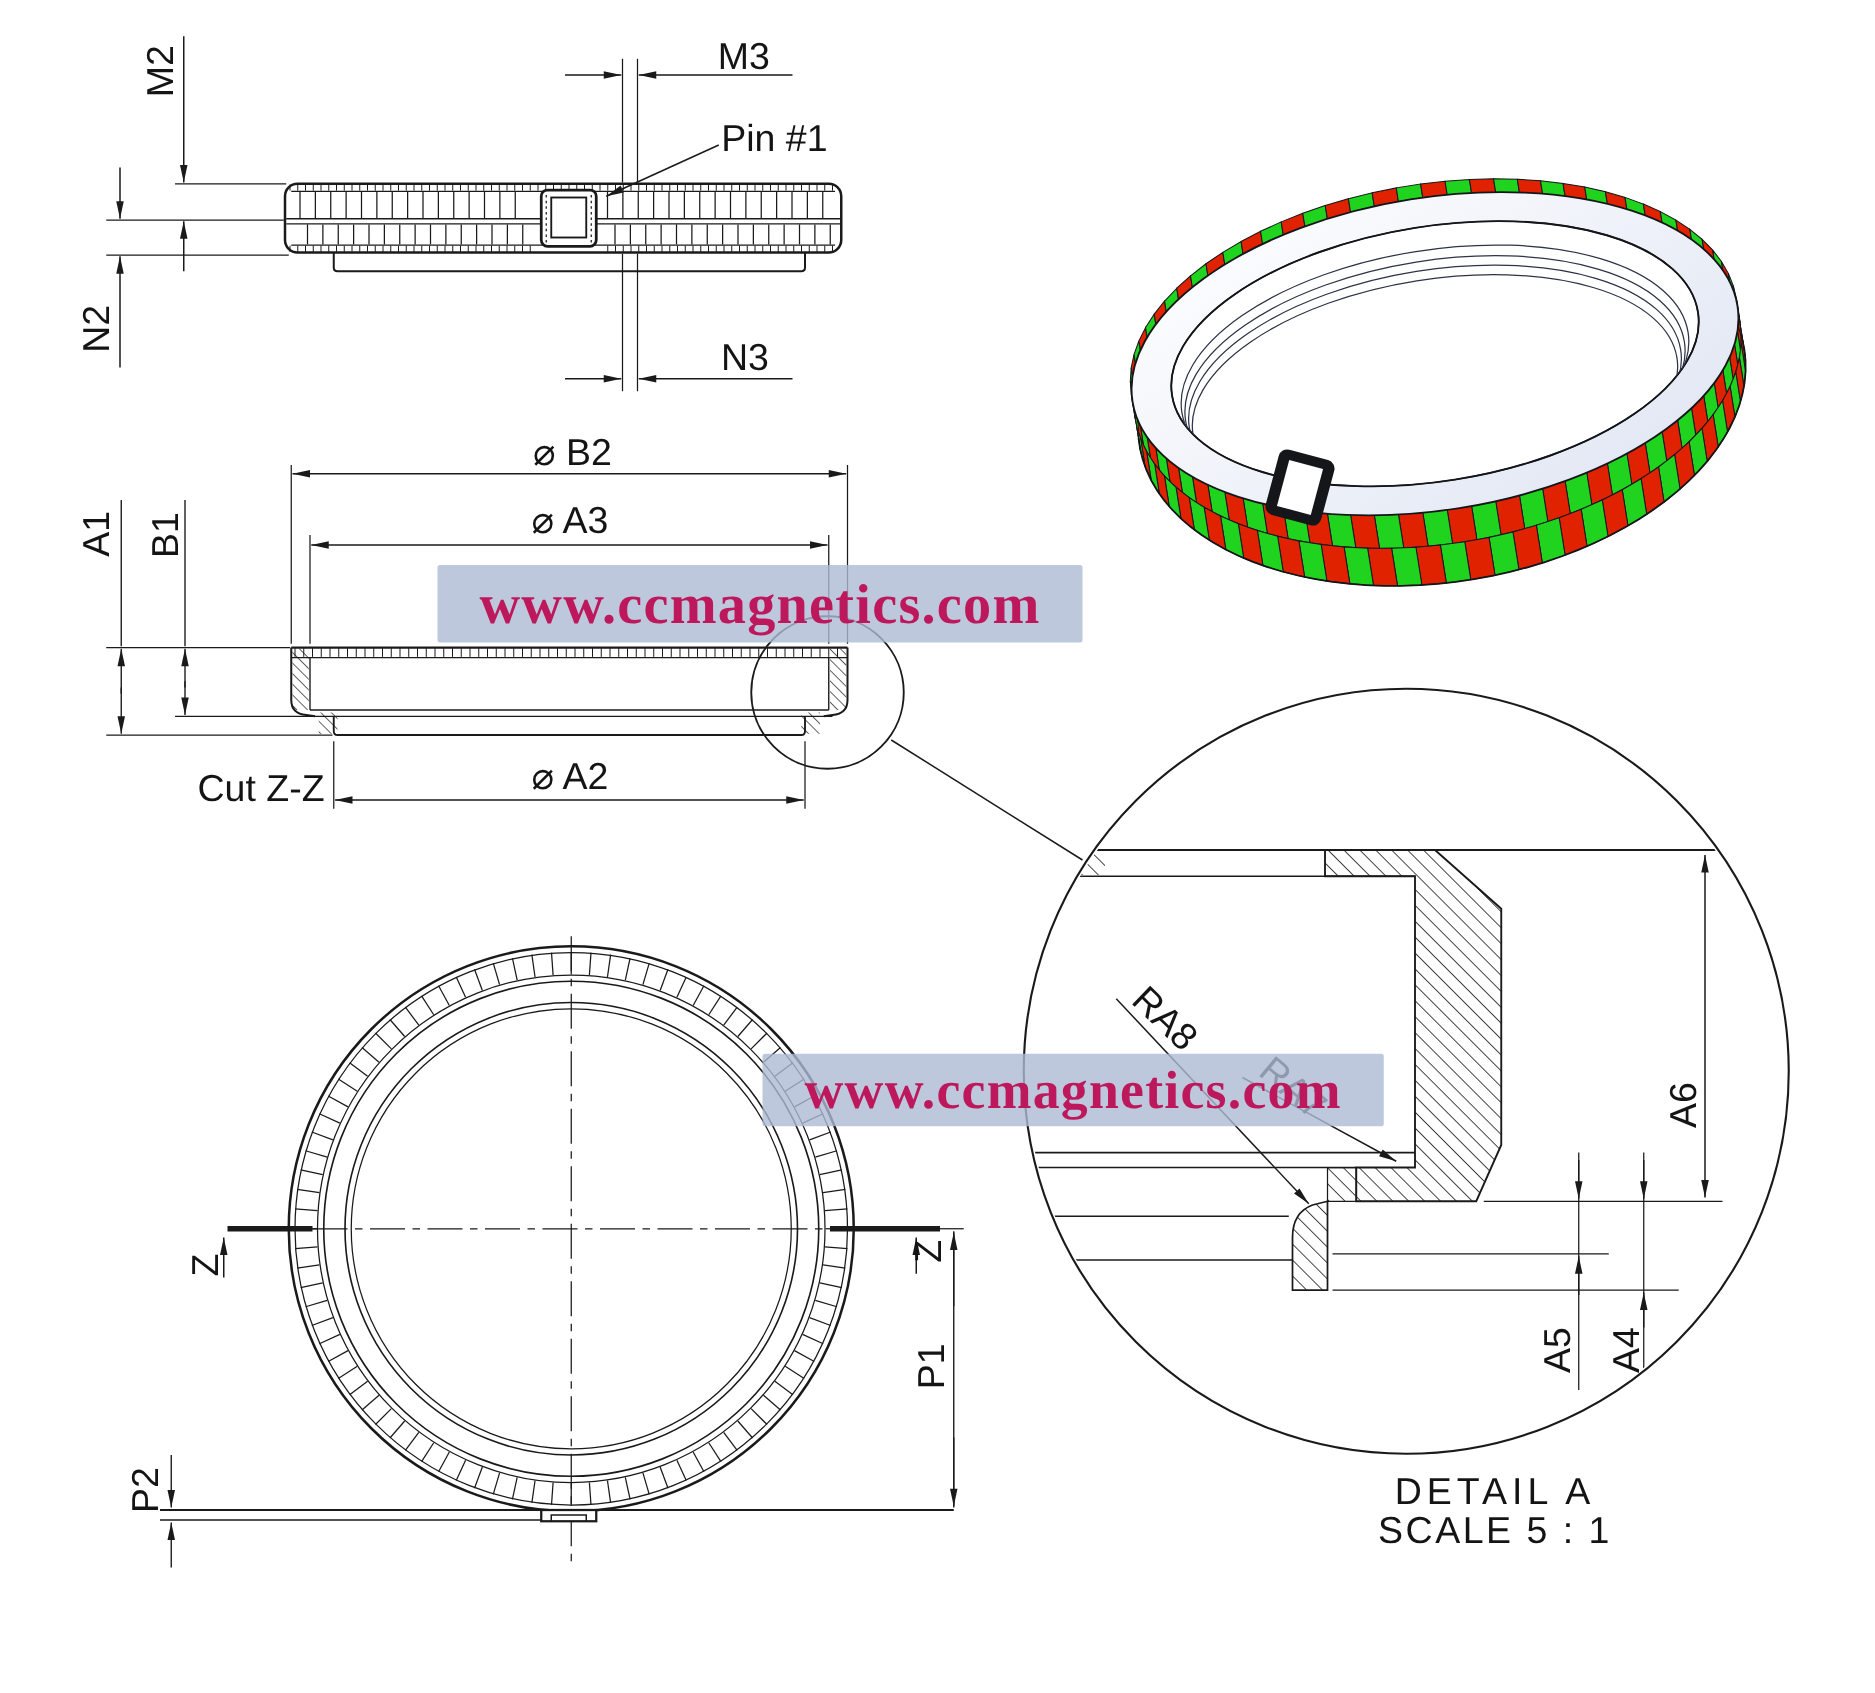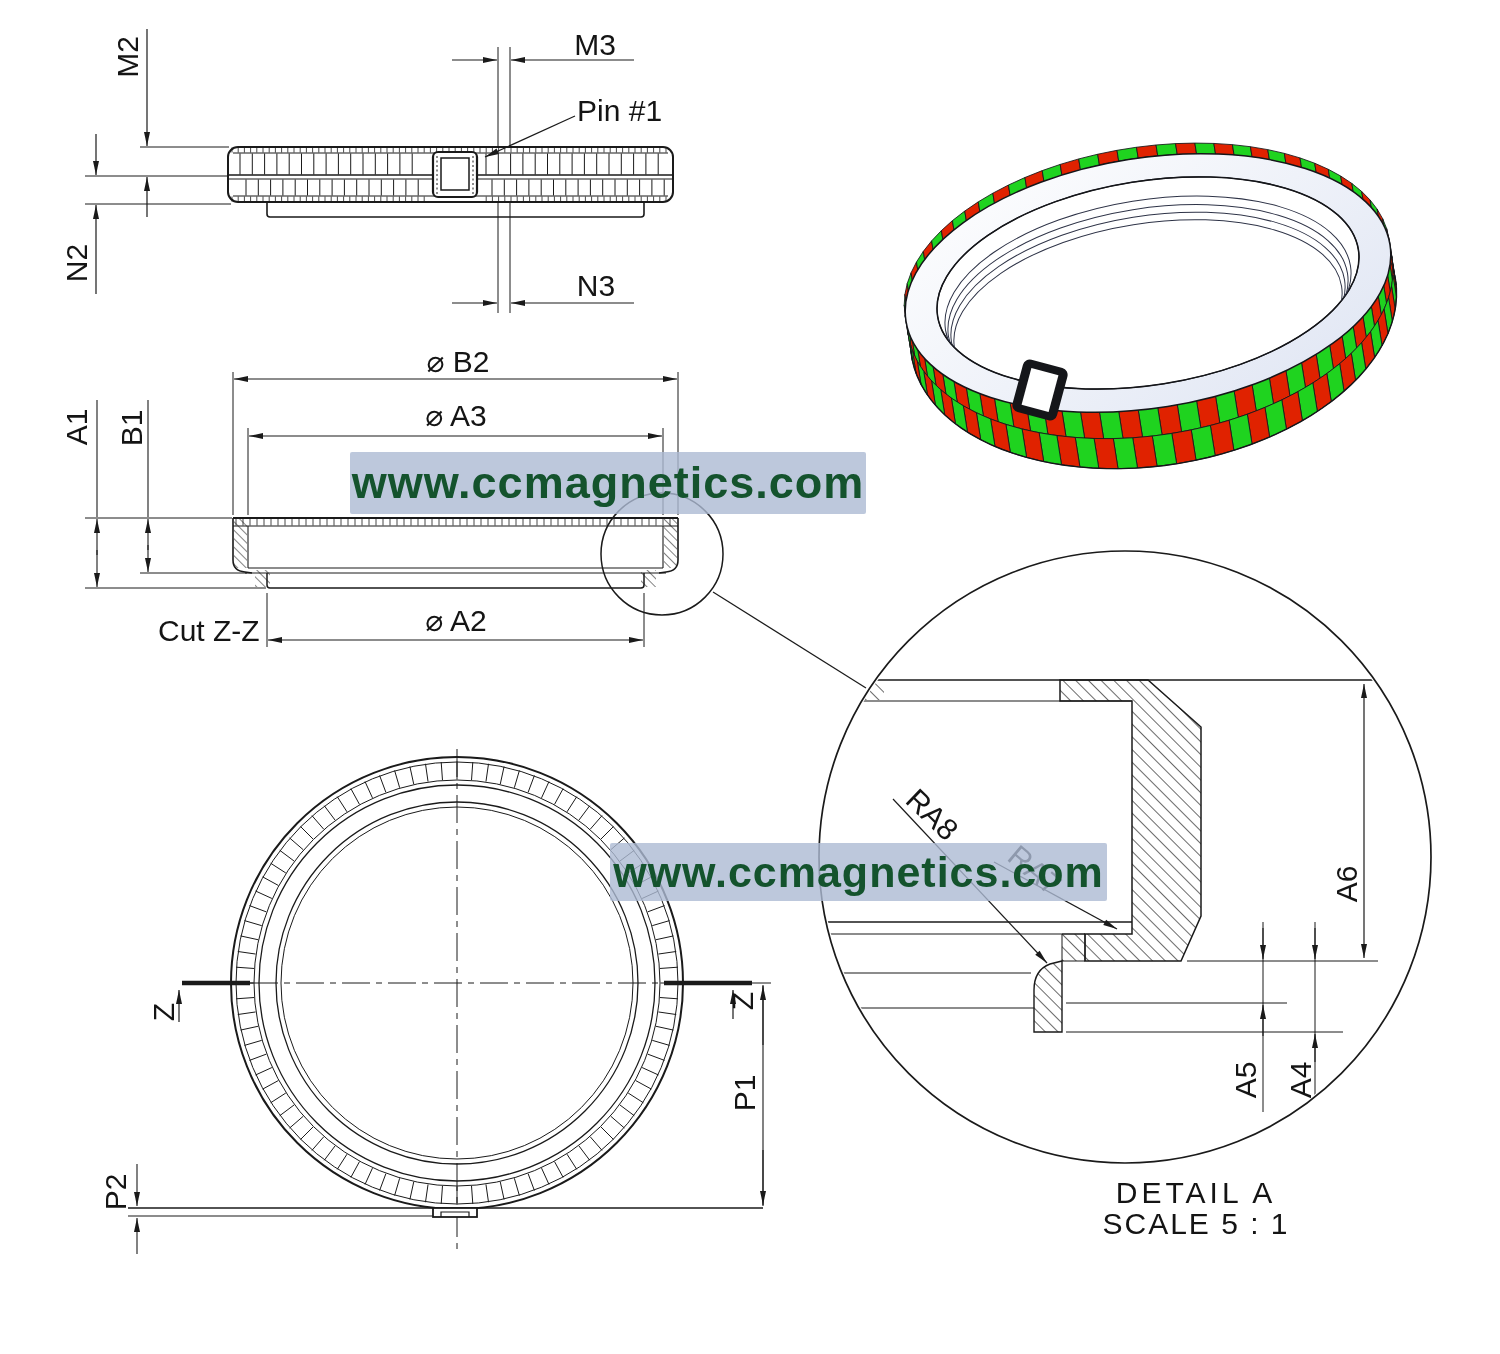--- a/index.html
+++ b/index.html
@@ -1,22 +1,22 @@
 <!DOCTYPE html>
 <html><head>
 <meta charset="utf-8">
 <style>
   html,body{margin:0;padding:0;background:#ffffff;}
   #stage{position:relative;width:1500px;height:1354px;background:#fff;overflow:hidden;
          font-family:"Liberation Sans","DejaVu Sans",sans-serif;}
   svg{position:absolute;left:0;top:0;}
   svg text{fill:#141414;font-family:"Liberation Sans","DejaVu Sans",sans-serif;font-size:30px;}
   .wm{position:absolute;display:flex;align-items:center;justify-content:center;
-      background:rgba(172,186,211,0.80);color:#14532d;font-weight:bold;font-size:45px;
-      letter-spacing:1px;white-space:nowrap;overflow:hidden;border-radius:2px;}
+      background:rgba(172,186,211,0.80);color:#be185d;font-weight:bold;font-size:45px;
+      letter-spacing:1px;white-space:nowrap;overflow:hidden;border-radius:2px;font-family:Liberation Serif, serif;}
   .spaced{letter-spacing:4px;}
 </style>
 </head>
 <body>
 
 <div id="stage">
 
 <svg id="cad" width="1500" height="1354" viewBox="0 0 1500 1354">
   <defs>
     <marker id="arr" markerUnits="userSpaceOnUse" markerWidth="15" markerHeight="9" refX="14.5" refY="4.5" orient="auto-start-reverse">

